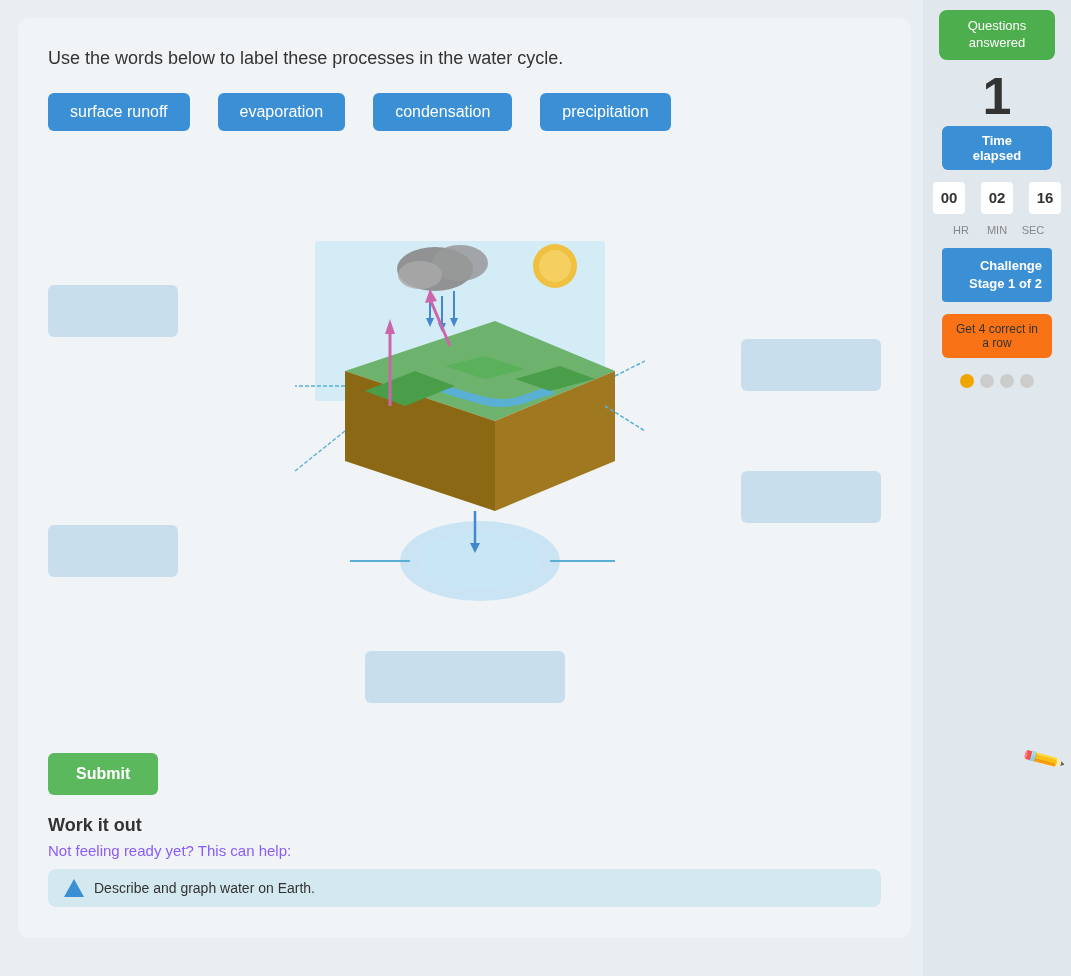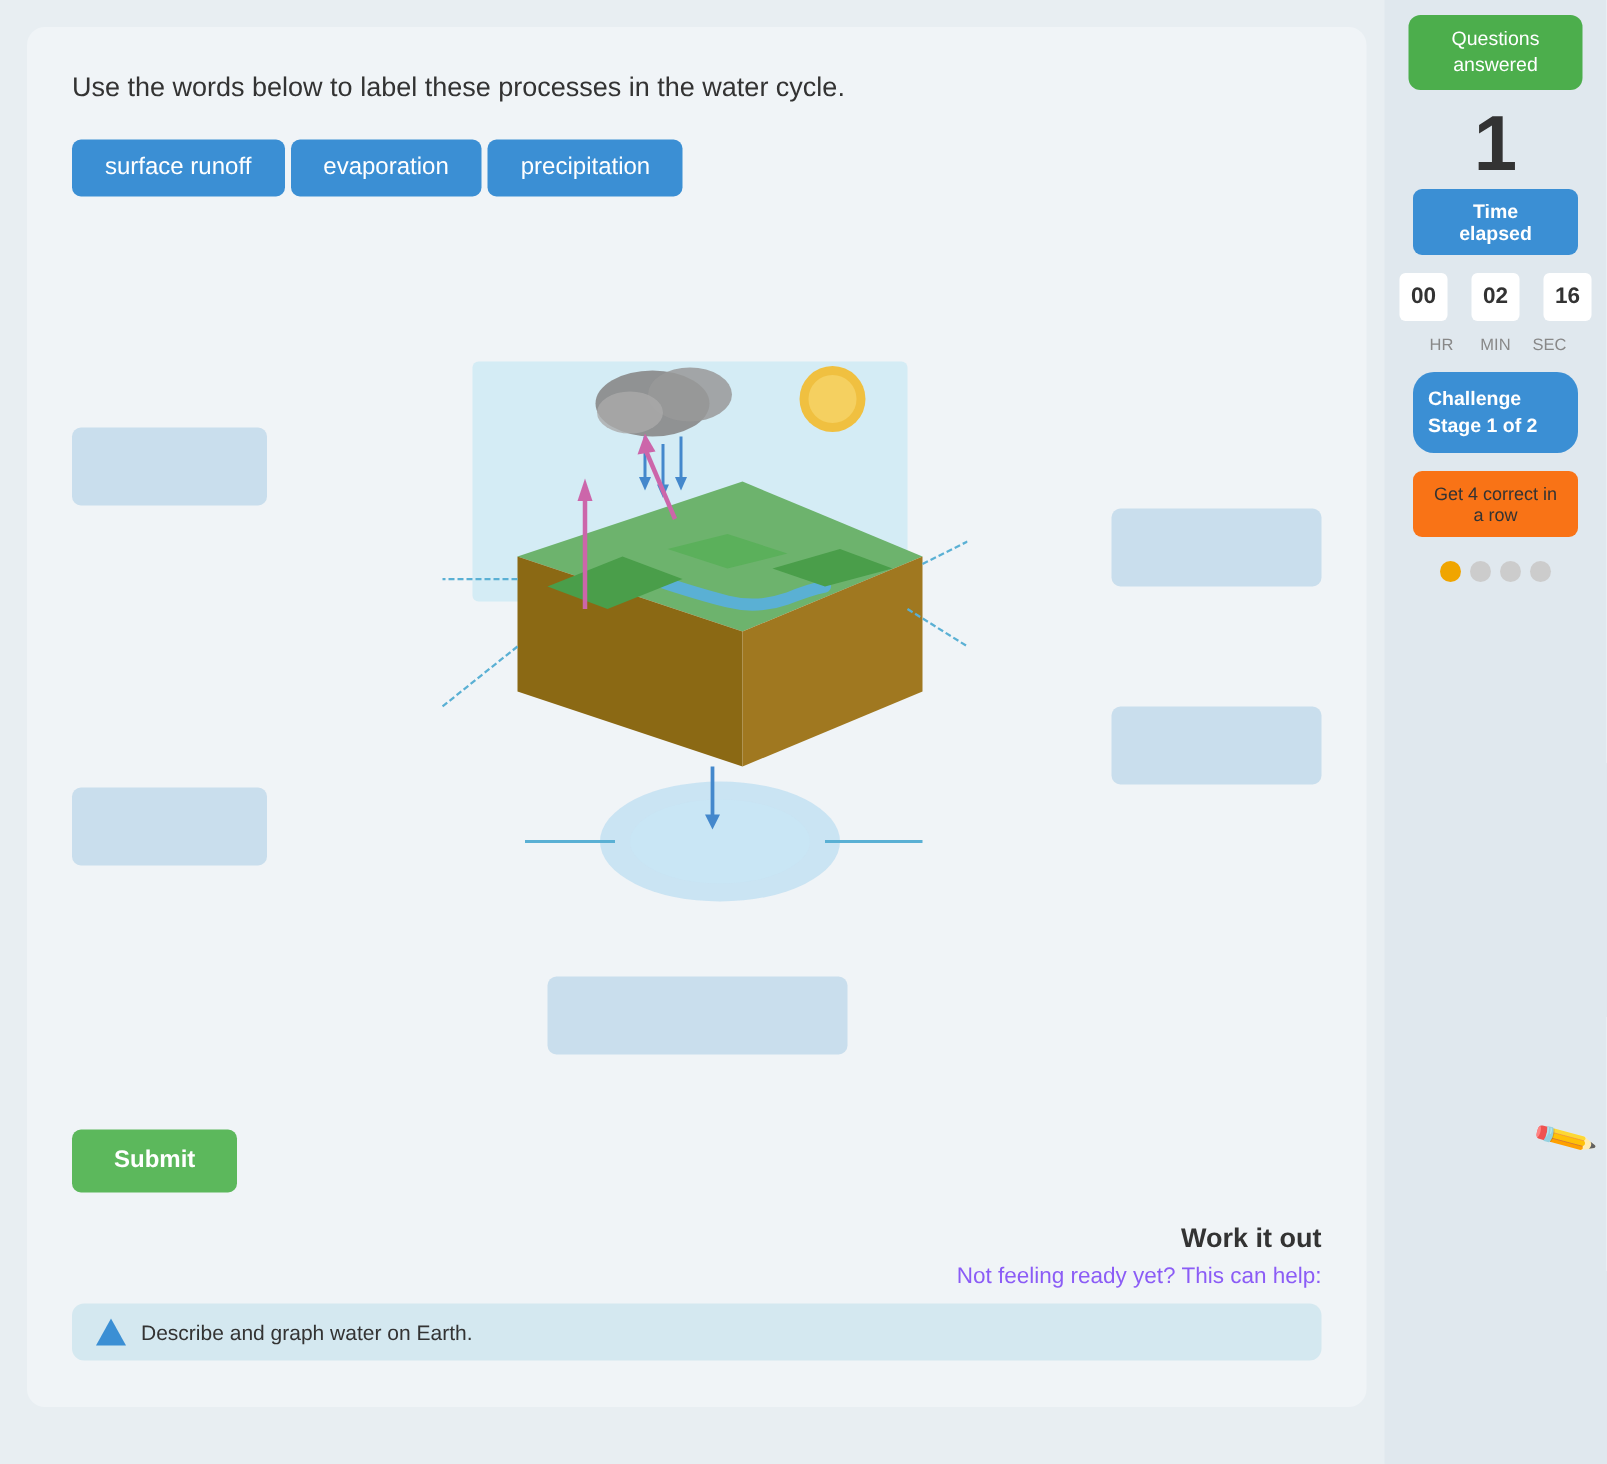--- a/index.html
+++ b/index.html
@@ -20,21 +20,21 @@
       position: relative;
     }
     .instruction {
       font-size: 18px;
       color: #333;
       margin-bottom: 24px;
       font-weight: 400;
     }
     .word-bank {
       display: flex;
-      gap: 4px;
+      gap: 28px;
       margin-bottom: 30px;
       flex-wrap: wrap;
     }
     .word-chip {
       background: #3b8fd4;
       color: white;
       padding: 10px 22px;
       border-radius: 6px;
       font-size: 16px;
       cursor: pointer;
@@ -98,21 +98,21 @@
       color: white;
       border: none;
       padding: 12px 28px;
       border-radius: 6px;
       font-size: 16px;
       font-weight: bold;
       cursor: pointer;
       margin-top: 30px;
     }
     .work-it-out {
-      text-align: right;
+      text-align: left;
       margin-top: 20px;
     }
     .work-it-out h3 {
       font-size: 18px;
       color: #333;
       margin-bottom: 6px;
     }
     .work-it-out p {
       font-size: 15px;
       color: #8b5cf6;
@@ -202,23 +202,23 @@
       color: #888;
       margin-bottom: 12px;
     }
     .timer-label {
       width: 32px;
       text-align: center;
     }
     .challenge-box {
       background: #3b8fd4;
       color: white;
-      border-radius: 14px;
+      border-radius: 4px;
       padding: 9px 10px;
-      text-align: left;
+      text-align: right;
       font-size: 13px;
       font-weight: bold;
       width: 110px;
       margin-bottom: 12px;
       line-height: 1.4;
     }
     .get-correct-box {
       background: #f97316;
       border-radius: 6px;
       padding: 8px 10px;
@@ -254,20 +254,21 @@
   </style>
 </head>
 <body>
 
 <div class="main-card">
   <p class="instruction">Use the words below to label these processes in the water cycle.</p>
 
   <div class="word-bank">
     <div class="word-chip">surface runoff</div>
     <div class="word-chip">evaporation</div>
+    <div class="word-chip">condensation</div>
     <div class="word-chip">precipitation</div>
   </div>
 
   <div class="diagram-area">
 
     <div class="label-slots-left">
       <div class="label-slot"></div>
       <div class="label-slot"></div>
     </div>
 

